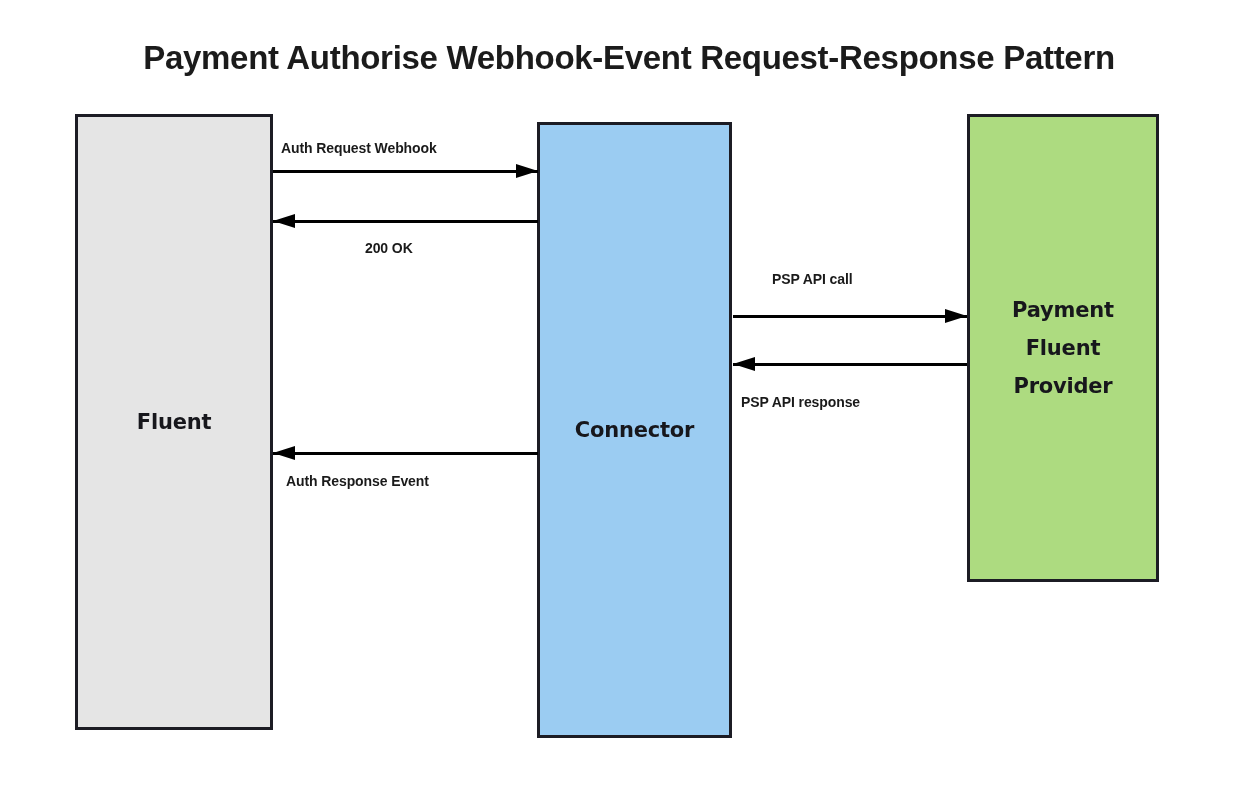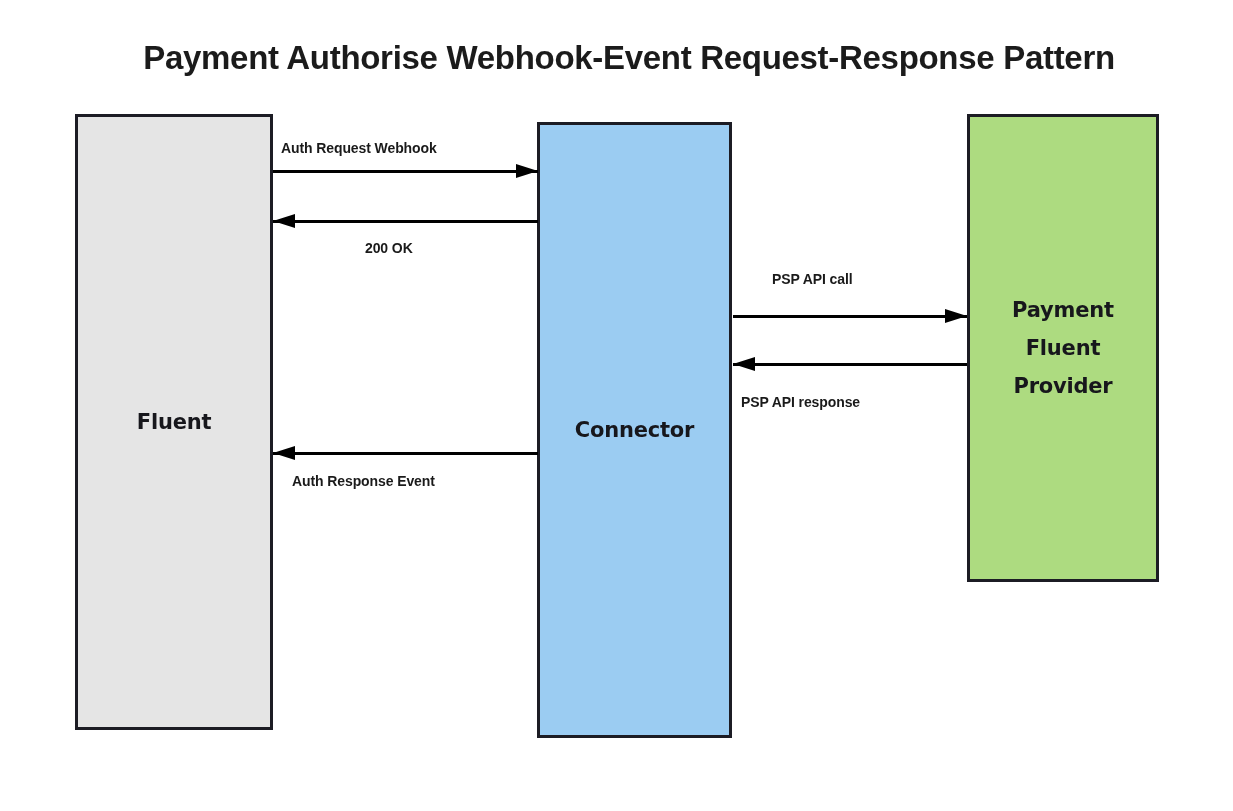--- a/index.html
+++ b/index.html
@@ -134,16 +134,16 @@
 
   <div class="message" id="msg-psp-api-response" style="left:733px; top:363px; width:234px;">
     <div class="message-line" style="width:234px;"></div>
     <div class="arrowhead left" style="left:0px;"></div>
     <div class="message-label" style="left:8px; top:31px;text-align:center;">PSP API response</div>
   </div>
 
   <div class="message" id="msg-auth-response-event" style="left:273px; top:452px; width:265px;">
     <div class="message-line" style="width:265px;"></div>
     <div class="arrowhead left" style="left:0px;"></div>
-    <div class="message-label" style="left:19px; top:21px;">Auth Response Event</div>
+    <div class="message-label" style="left:13px; top:21px;">Auth Response Event</div>
   </div>
 
 </div>
 
 </body></html>

